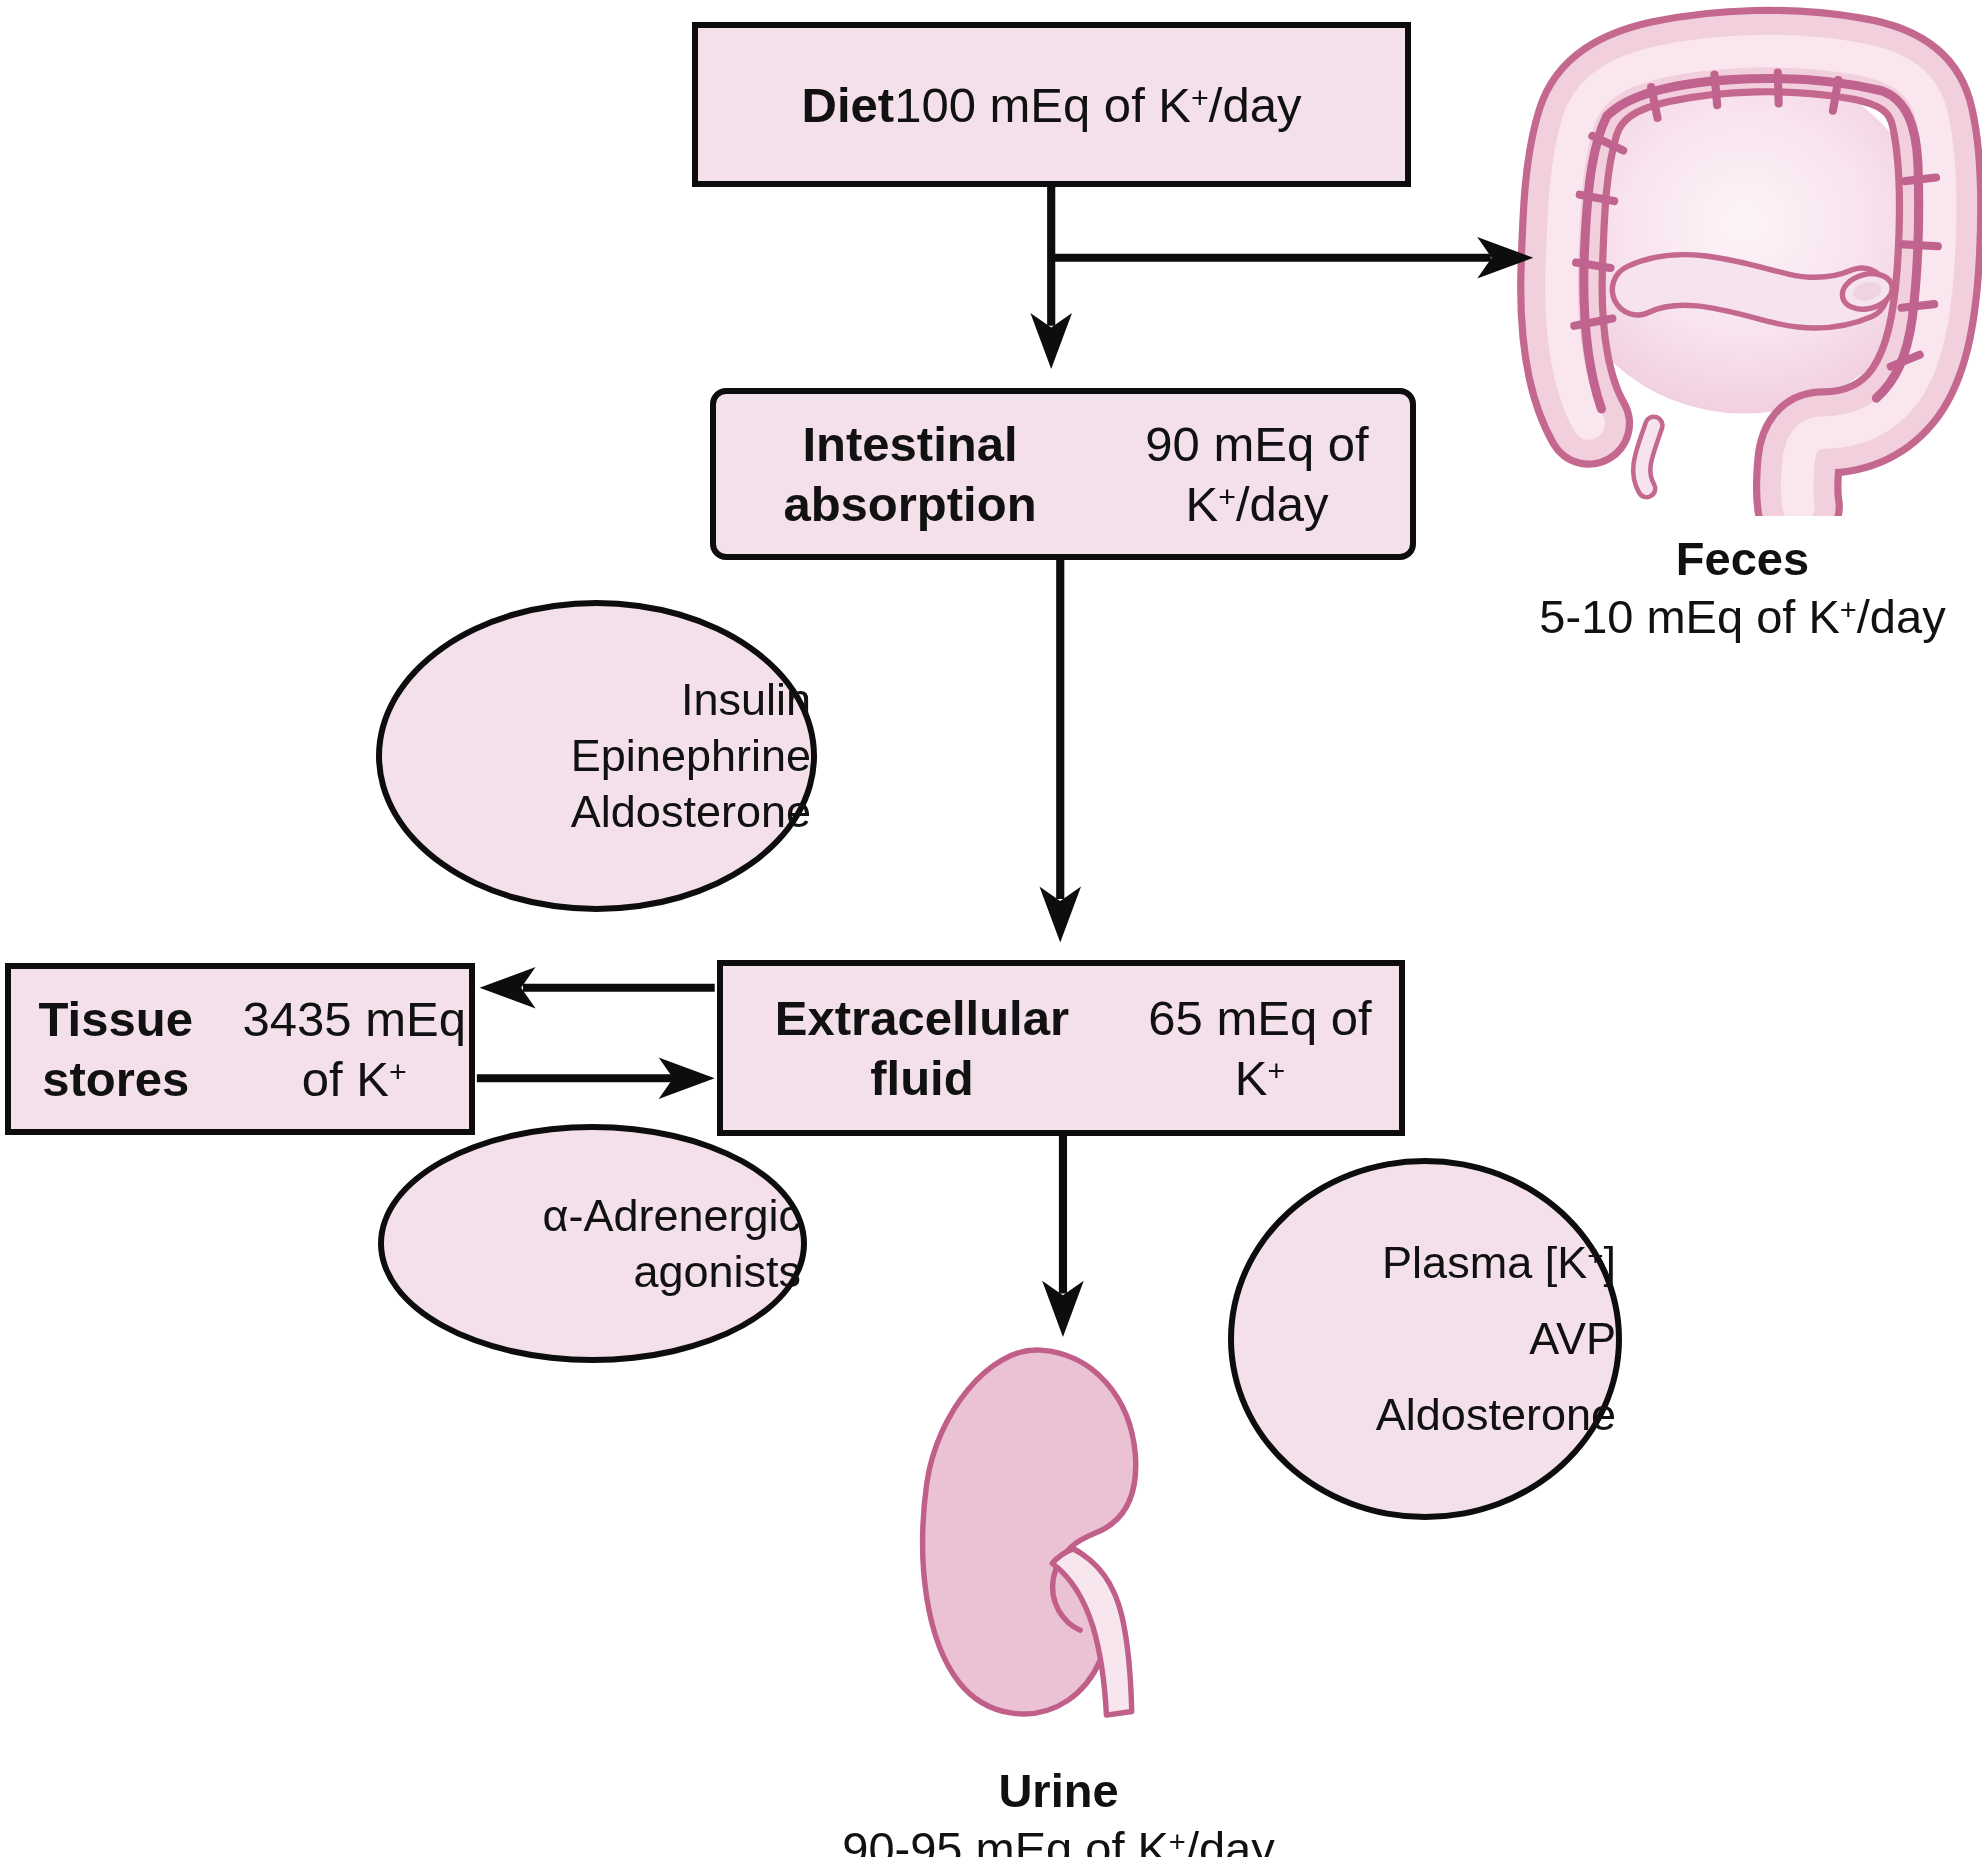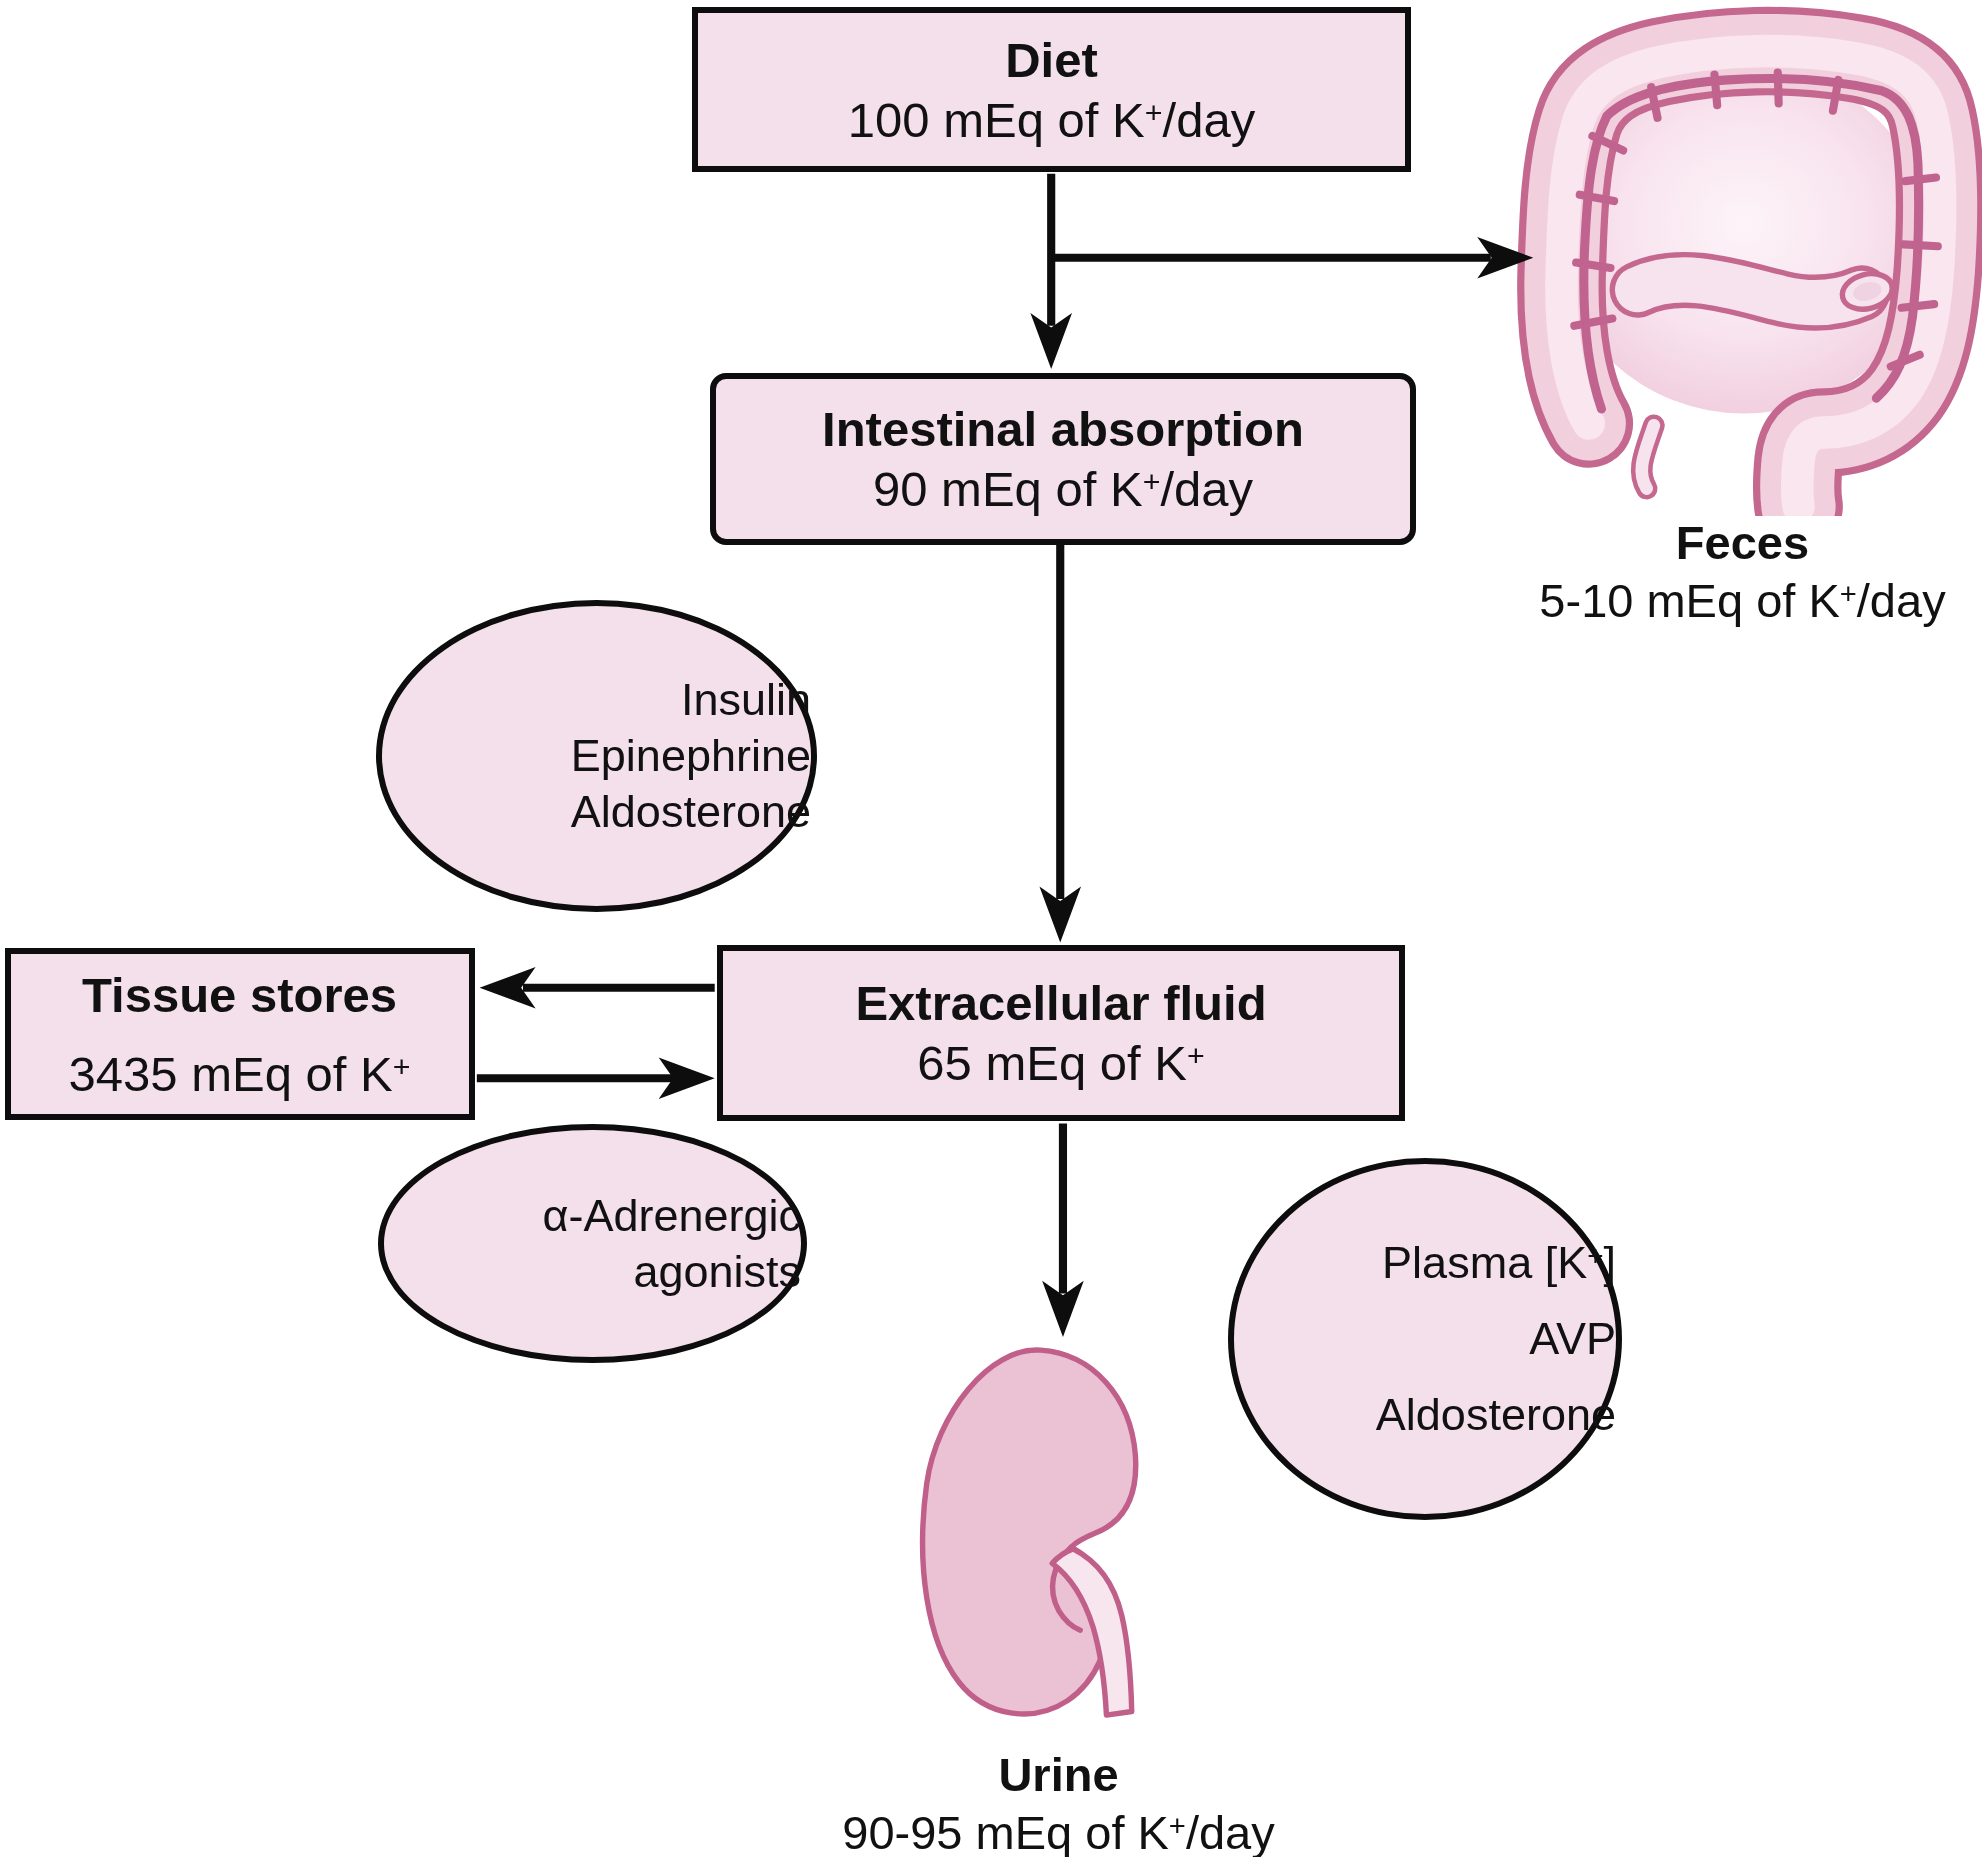--- a/index.html
+++ b/index.html
@@ -3,33 +3,33 @@
 <meta charset="utf-8">
 <style>
   html,body{margin:0;padding:0;background:#ffffff;}
   #canvas{
     position:relative;width:1983px;height:1857px;background:#ffffff;
     font-family:"Liberation Sans","DejaVu Sans",sans-serif;color:#111111;overflow:hidden;
   }
   .layer{position:absolute;left:0;top:0;}
   .node{
     position:absolute;box-sizing:border-box;background:#f4e0ea;border:6.3px solid #0d0d0d;
-    display:flex;flex-direction:column;justify-content:center;
-    text-align:center;line-height:60px;font-size:49px;
+    display:flex;flex-direction:row;align-items:center;justify-content:center;
+    text-align:center;line-height:60px;font-size:49px;margin-top:15px;
   }
   .node .t{font-weight:bold;}
   .ell{
     position:absolute;box-sizing:border-box;background:#f4e0ea;border:6.3px solid #0d0d0d;
     border-radius:50%;display:flex;flex-direction:column;align-items:flex-end;justify-content:center;
     text-align:center;font-size:45px;line-height:56px;
   }
   .freelabel{
     position:absolute;text-align:center;font-size:47px;line-height:58px;
   }
-  .freelabel .t{font-weight:bold;}
+  .freelabel .t{font-weight:bold;margin-top:16px;}
   sup{font-size:0.62em;vertical-align:0.45em;line-height:0;}
 </style>
 </head>
 <body>
 
 <div id="canvas">
 
   <svg class="layer" style="left:1502px;top:0px;" width="481" height="516" viewBox="0 0 532 570">
     <defs>
       <radialGradient id="gCenter" cx="50%" cy="45%" r="60%">

